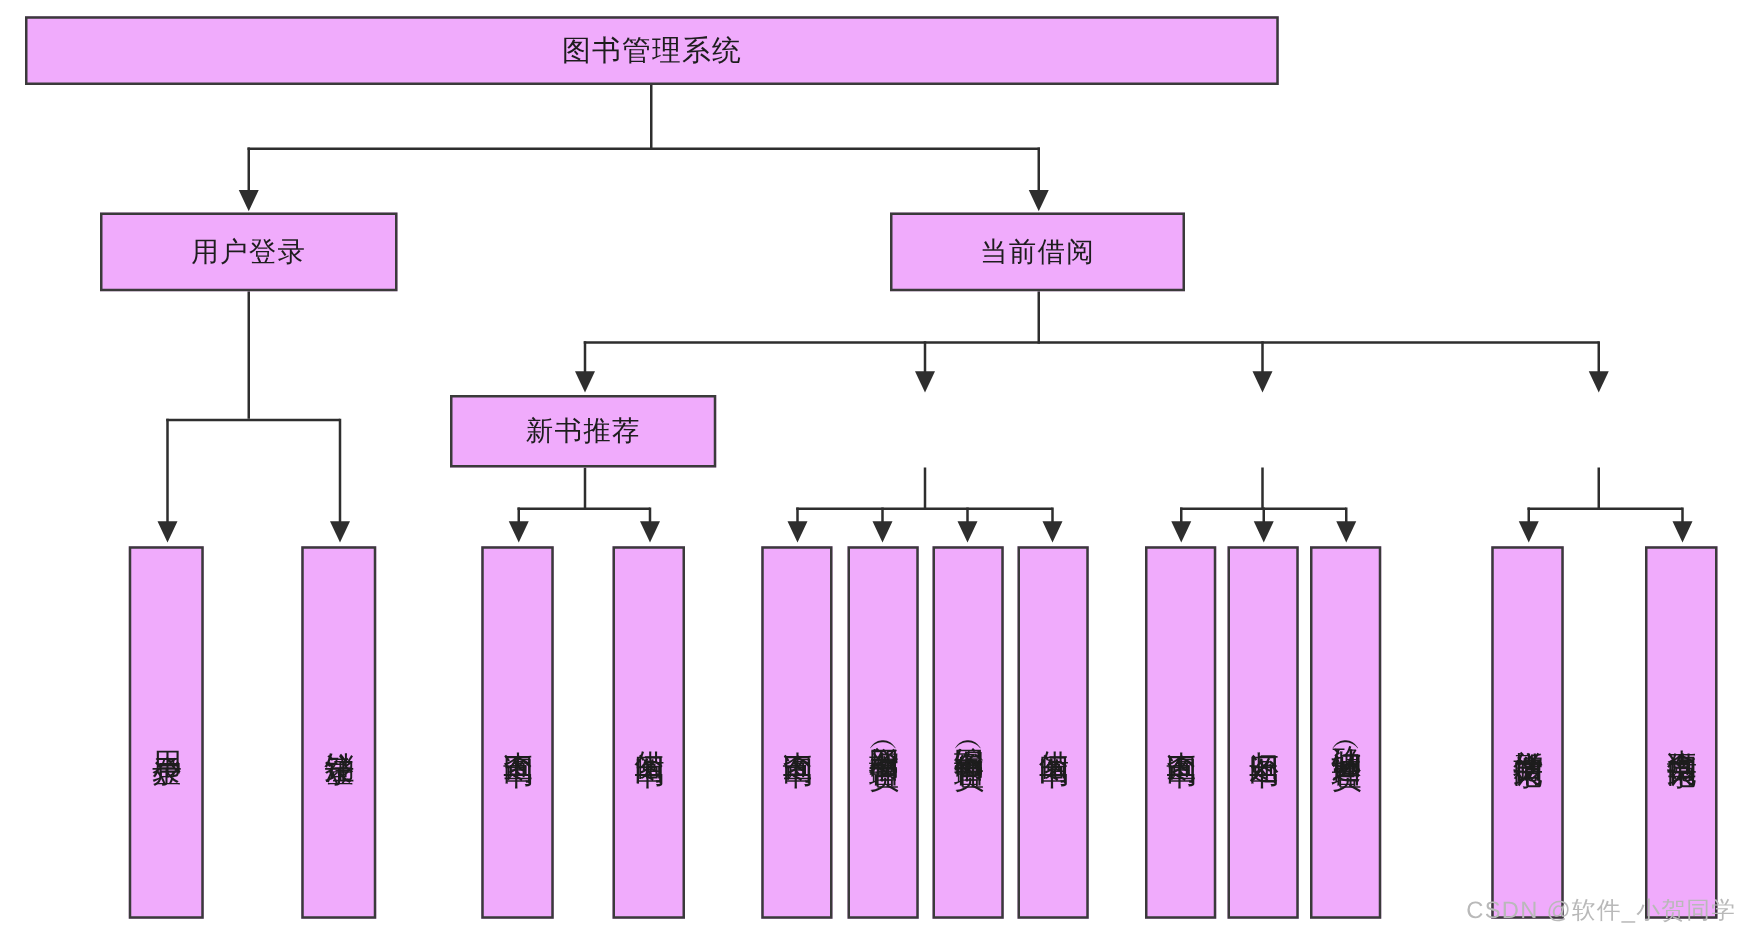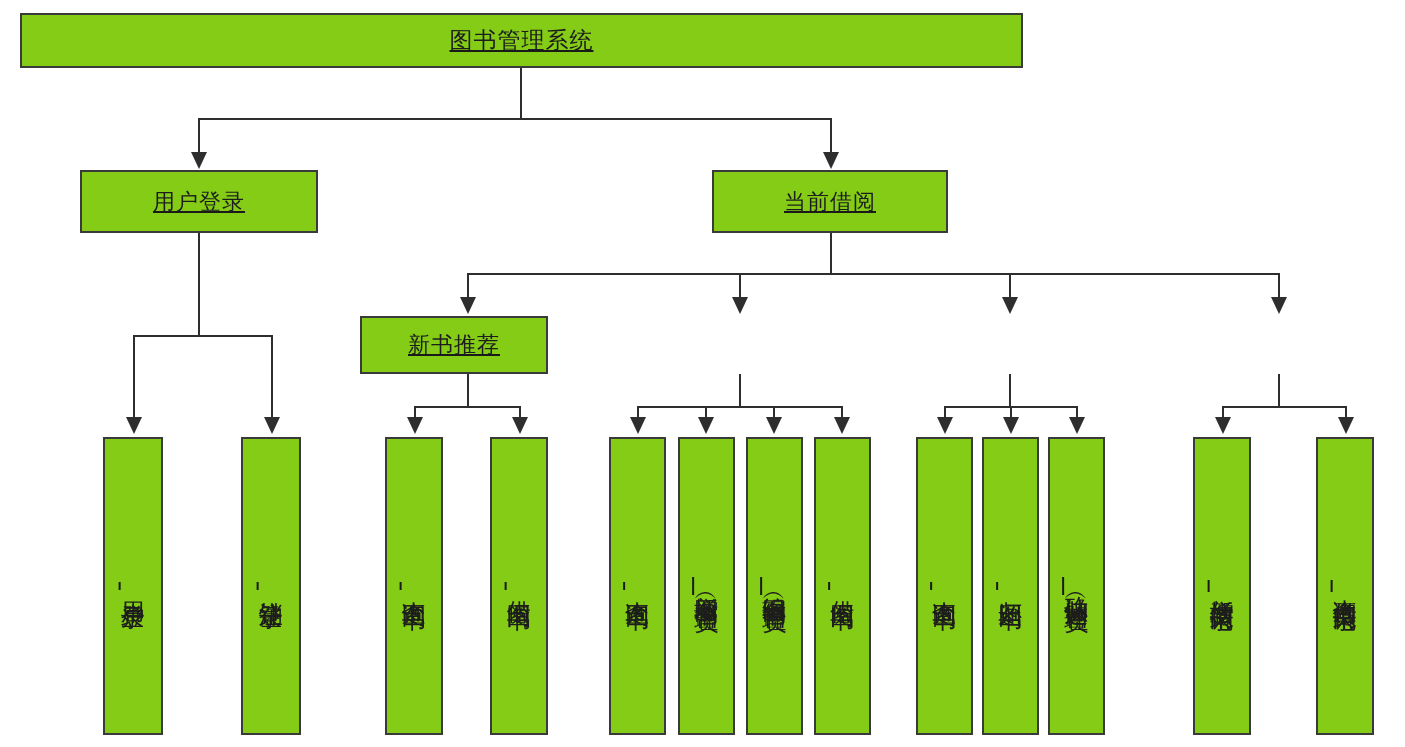--- a/index.html
+++ b/index.html
@@ -9,27 +9,26 @@
     color:#1a1a1a;
     overflow:hidden;
     position:relative;
   }
   #canvas{position:absolute;left:0;top:0;width:1405px;height:747px;}
 
   
   .node{
     position:absolute;
     box-sizing:border-box;
-    background:#84cc16;
+    background:#f0abfc;
     border:2px solid #3a3a3a;
     display:flex;
     align-items:center;
     justify-content:center;
     z-index:3;
-    text-decoration:underline;
   }
   .node .label{
     font-size:22px;
     line-height:1.05;
     color:#1d1d1d;
     letter-spacing:1px;
     white-space:nowrap;
   }
   
   #root .label{font-size:23px;}
@@ -131,21 +130,21 @@
 
   <div class="vline" style="left:739px;top:273px;height:26px;"></div>
   <div class="arrow" style="left:732px;top:297px;"></div>
 
   <div class="vline" style="left:1009px;top:273px;height:26px;"></div>
   <div class="arrow" style="left:1002px;top:297px;"></div>
 
   <div class="vline" style="left:1278px;top:273px;height:26px;"></div>
   <div class="arrow" style="left:1271px;top:297px;"></div>
 
-  <div class="node" style="left:360px;top:316px;width:188px;height:58px;">
+  <div class="node" style="left:360px;top:316px;width:213px;height:58px;">
     <span class="label">新书推荐</span>
   </div>
 
   <div class="vline" style="left:467px;top:374px;height:34px;"></div>
   <div class="hline" style="left:414px;top:406px;width:106px;"></div>
   <div class="vline" style="left:414px;top:406px;height:13px;"></div>
   <div class="arrow" style="left:407px;top:417px;"></div>
   <div class="vline" style="left:519px;top:406px;height:13px;"></div>
   <div class="arrow" style="left:512px;top:417px;"></div>
 
@@ -206,14 +205,15 @@
   <div class="vline" style="left:1345px;top:406px;height:13px;"></div>
   <div class="arrow" style="left:1338px;top:417px;"></div>
 
   <div class="node vertical" style="left:1193px;top:437px;width:58px;height:298px;">
     <span class="label">新增借阅记录</span>
   </div>
   <div class="node vertical" style="left:1316px;top:437px;width:58px;height:298px;">
     <span class="label">查询借阅记录</span>
   </div>
 
+  <div id="watermark">CSDN @软件_小贺同学</div>
 
 </div>
 
 </body></html>

